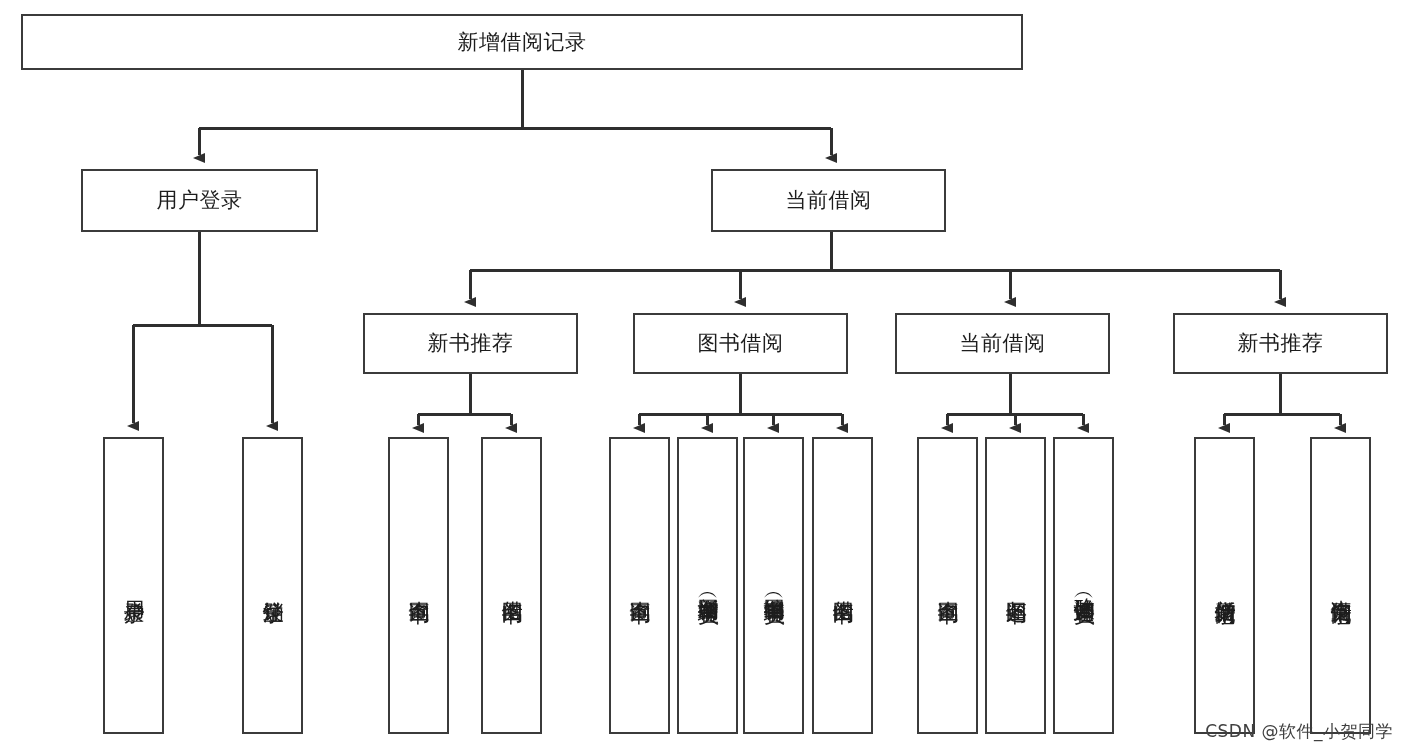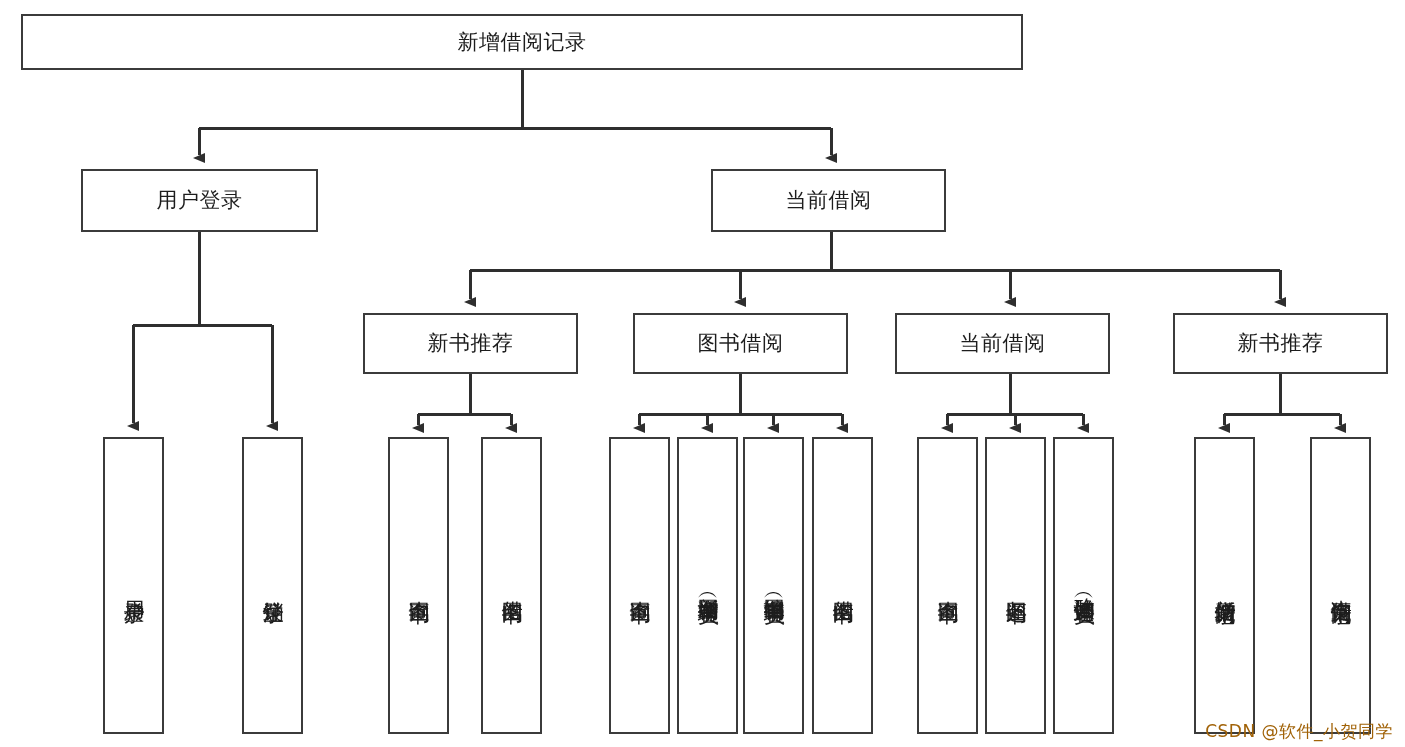--- a/index.html
+++ b/index.html
@@ -58,21 +58,21 @@
     white-space: nowrap;
     max-height: 290px;
   }
   .node-box.tall .node-label {
     max-height: 275px;
   }
   #watermark {
     position: absolute;
     right: 12px;
     bottom: 4px;
-    color: #a16207;
+    color: #404040;
     font-size: 17px;
     letter-spacing: 0.5px;
     white-space: nowrap;
     user-select: none;
   }
 </style>
 </head>
 <body>
 
 <div id="diagram-root">

